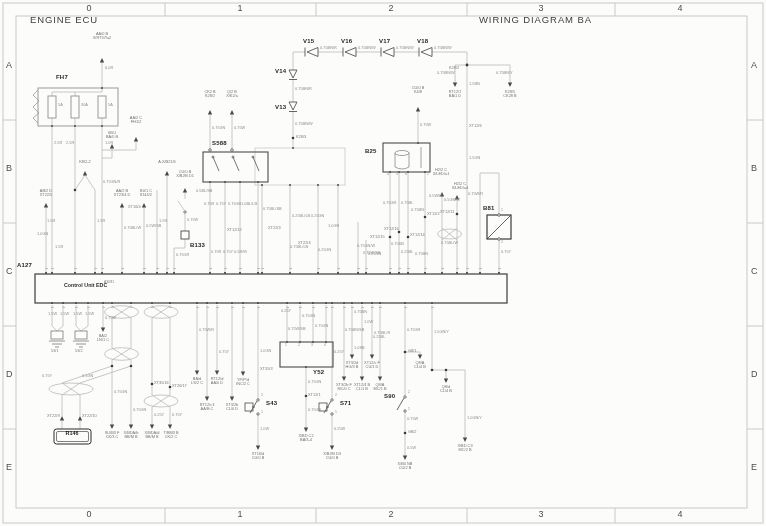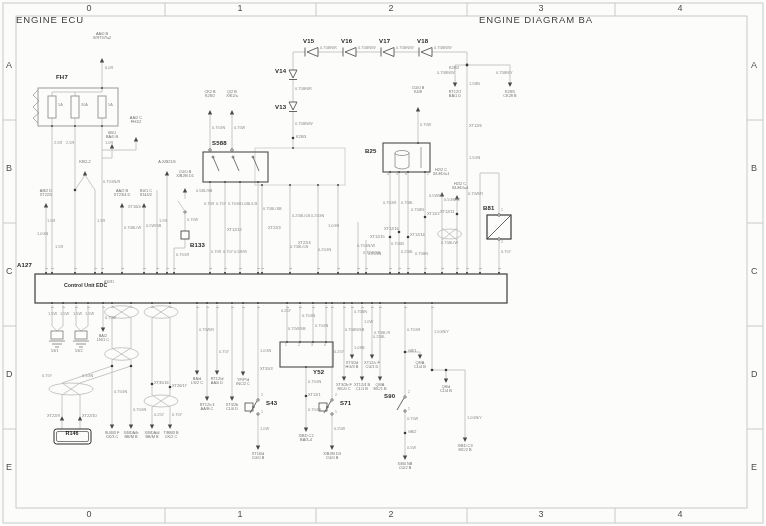--- a/index.html
+++ b/index.html
@@ -158,22 +158,22 @@
           <circle cx="399" cy="232" r="1.3"></circle>
           <circle cx="408" cy="237" r="1.3"></circle>
         <circle cx="425" cy="217" r="1.3"></circle>
           <circle cx="457" cy="214" r="1.3"></circle>
       </g>
       <path fill="#4a4a4a" stroke="none" d="M102,58 l-2.2,4.5 h4.4 Z M136,137 l-2.2,4.5 h4.4 Z M210,110 l-2.2,4.5 h4.4 Z M232,110 l-2.2,4.5 h4.4 Z M418,107 l-2.2,4.5 h4.4 Z M46,203 l-2.2,4.5 h4.4 Z M122,203 l-2.2,4.5 h4.4 Z M144,203 l-2.2,4.5 h4.4 Z M85,171 l-2.2,4.5 h4.4 Z M167,171 l-2.2,4.5 h4.4 Z M185,188 l-2.2,4.5 h4.4 Z M442,192 l-2.2,4.5 h4.4 Z M457,195 l-2.2,4.5 h4.4 Z M112,144 l-2.2,4.5 h4.4 Z M62,416 l-2.2,4.5 h4.4 Z M80,416 l-2.2,4.5 h4.4 Z"></path>
       <path fill="#4a4a4a" stroke="none" d="M455,87 l-2.2,-4.5 h4.4 Z M510,87 l-2.2,-4.5 h4.4 Z M103,332 l-2.2,-4.5 h4.4 Z M112,429 l-2.2,-4.5 h4.4 Z M131,429 l-2.2,-4.5 h4.4 Z M152,429 l-2.2,-4.5 h4.4 Z M170,429 l-2.2,-4.5 h4.4 Z M197,375 l-2.2,-4.5 h4.4 Z M217,375 l-2.2,-4.5 h4.4 Z M207,401 l-2.2,-4.5 h4.4 Z M232,401 l-2.2,-4.5 h4.4 Z M243,376 l-2.2,-4.5 h4.4 Z M258,450 l-2.2,-4.5 h4.4 Z M306,432 l-2.2,-4.5 h4.4 Z M332,450 l-2.2,-4.5 h4.4 Z M344,381 l-2.2,-4.5 h4.4 Z M362,381 l-2.2,-4.5 h4.4 Z M380,381 l-2.2,-4.5 h4.4 Z M352,359 l-2.2,-4.5 h4.4 Z M372,359 l-2.2,-4.5 h4.4 Z M420,359 l-2.2,-4.5 h4.4 Z M446,383 l-2.2,-4.5 h4.4 Z M405,460 l-2.2,-4.5 h4.4 Z M465,442 l-2.2,-4.5 h4.4 Z"></path>
     </g>
   </svg>
 
-  <span class="title" style="left:16px;top:14px">ENGINE ECU</span>
-  <span class="title" style="left:479px;top:14px">ENGINE DIAGRAM BA</span>
+  <span class="title" style="left:30px;top:14px">ENGINE ECU</span>
+  <span class="title" style="left:479px;top:14px">WIRING DIAGRAM BA</span>
 
   <div id="labels">
       <span class="txt ref" style="left: 56px; top: 74px;">FH7</span>
       <span class="txt ref" style="left: 212px; top: 140px;">S588</span>
       <span class="txt ref" style="left: 365px; top: 148px;">B25</span>
       <span class="txt ref" style="left: 483px; top: 205px;">B81</span>
       <span class="txt ref" style="left: 17px; top: 262px;">A127</span>
       <span class="txt ref" style="left: 313px; top: 369px;">Y52</span>
       <span class="txt ref" style="left: 266px; top: 400px;">S43</span>
       <span class="txt ref" style="left: 340px; top: 400px;">S71</span>

